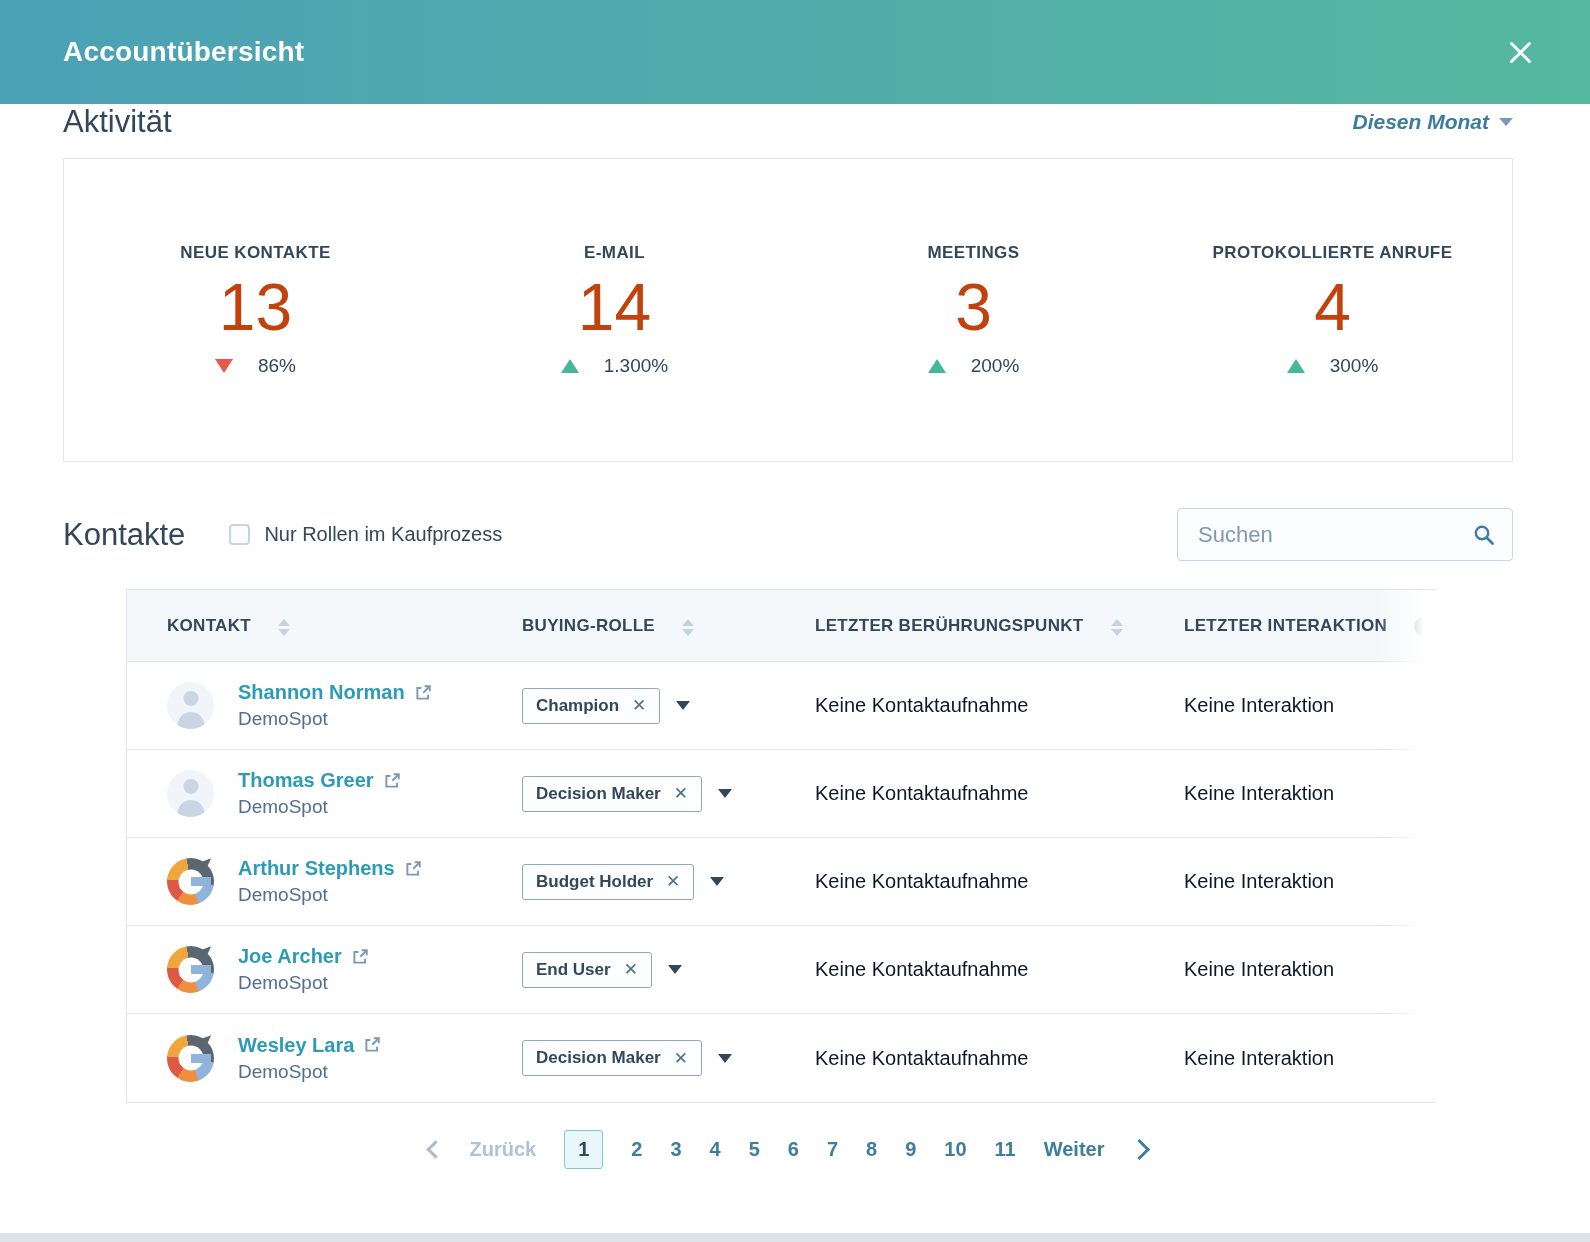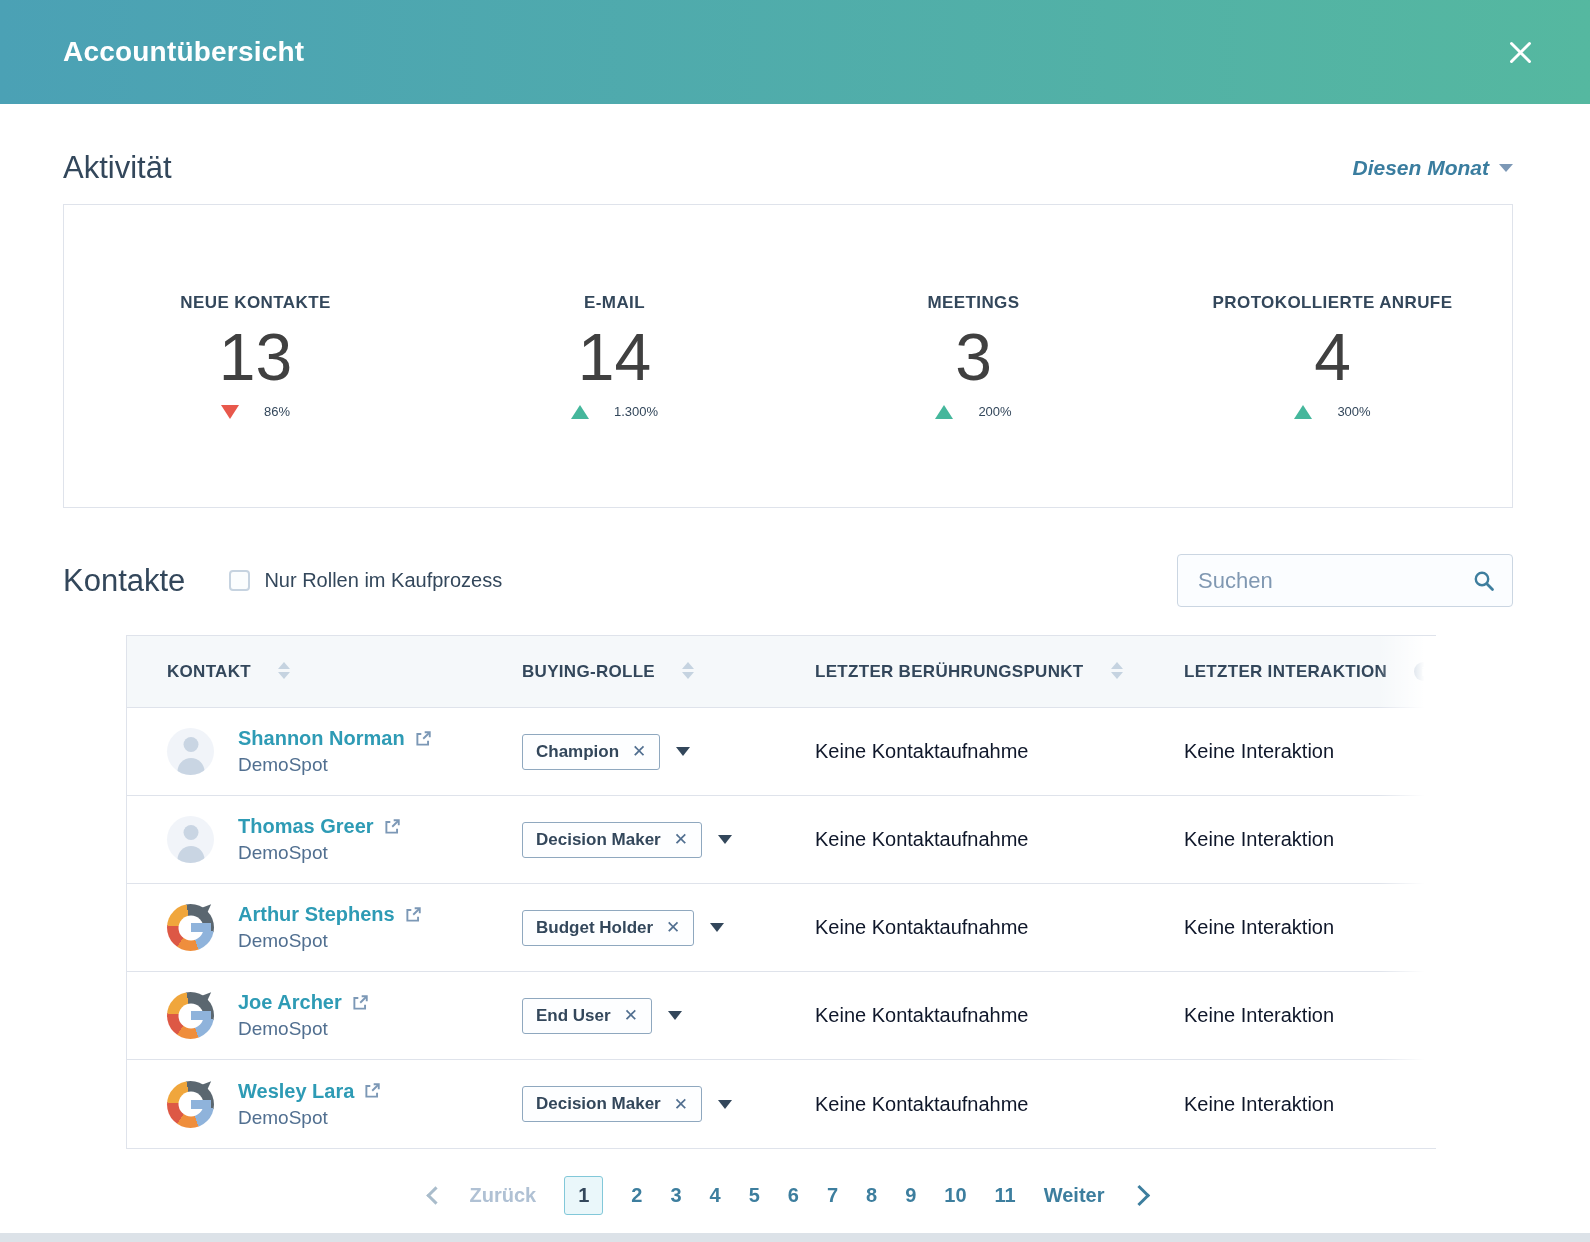--- a/index.html
+++ b/index.html
@@ -15,51 +15,51 @@
     height:104px;
     background:linear-gradient(90deg,#4ba1b5 0%,#55b8a0 100%);
     display:flex; align-items:center;
     padding:0 52px 0 63px;
   }
   .modal-title { color:#fff; font-size:28px; font-weight:700; letter-spacing:.2px; }
   .close-btn { margin-left:auto; background:none; border:none; cursor:pointer; display:flex; padding:4px; }
 
   
   .section { padding:0 77px 0 63px; }
-  .activity-head { margin-top:46px; display:flex; align-items:center; }
+  .activity-head { display:flex; align-items:center; }
   .h2 { font-size:31px; font-weight:400; color:#33475b; }
   .period-select { margin-left:auto; display:flex; align-items:center; gap:10px;
     color:#3a7d9f; font-size:21px; font-weight:700; cursor:pointer;font-style:italic; }
   .caret-down { width:0; height:0; border-left:7px solid transparent; border-right:7px solid transparent; border-top:8px solid #7c98b6; }
 
   .stats-panel { margin-top:18px; border:1px solid #dfe3eb; height:304px; display:flex; align-items:center;padding-left:12px; }
   .stat { flex:1; display:flex; flex-direction:column; align-items:center; text-align:center; }
   .stat-label { font-size:17px; font-weight:700; letter-spacing:.4px; color:#33475b; }
-  .stat-value { font-size:66px; font-weight:300; color:#404040; margin:10px 0 12px; line-height:1.05; }
-  .stat-delta { display:flex; align-items:center; gap:25px; font-size:13px; color:#33475b; }
+  .stat-value { font-size:66px; font-weight:300; color:#c2410c; margin:10px 0 12px; line-height:1.05; }
+  .stat-delta { display:flex; align-items:center; gap:25px; font-size:19px; color:#33475b; }
   .tri { width:0; height:0; }
   .tri.up   { border-left:9px solid transparent; border-right:9px solid transparent; border-bottom:14px solid #45b79c; }
   .tri.down { border-left:9px solid transparent; border-right:9px solid transparent; border-top:14px solid #e8584c; }
 
   
   .contacts-head { margin-top:46px; display:flex; align-items:center; }
   .checkbox-group { display:flex; align-items:center; margin-left:44px; cursor:pointer; }
   .checkbox { width:21px; height:21px; border:2px solid #c6d3e0; border-radius:4px; background:#fbfdfe; }
   .checkbox-label { margin-left:14px; font-size:20px; color:#33475b; }
   .search-box { margin-left:auto; width:336px; height:53px; border:1px solid #cbd6e2; border-radius:4px;
     background:#fbfdff; display:flex; align-items:center; padding:0 16px 0 20px; }
   .search-box input { flex:1; border:none; outline:none; background:transparent;
     font-family:"Liberation Sans",sans-serif; font-size:22px; color:#33475b; min-width:0; }
   .search-box input::placeholder { color:#8098b2; }
 
   
   .table-wrap { margin:28px 77px 0 63px; border:1px solid #dfe3eb; border-right:none; position:relative; overflow:hidden; }
   .tgrid { display:grid; grid-template-columns:395px 293px 369px 318px 1fr; align-items:center; }
   .thead { background:#f5f8fa; height:72px; border-bottom:1px solid #dfe3eb; }
-  .th { display:flex; align-items:flex-start; gap:27px; font-size:17px; font-weight:700; letter-spacing:.3px; color:#33475b; white-space:nowrap; }
+  .th { display:flex; align-items:flex-end; gap:27px; font-size:17px; font-weight:700; letter-spacing:.3px; color:#33475b; white-space:nowrap; }
   .th:first-child { padding-left:40px; }
   .sort { display:flex; flex-direction:column; gap:3px; cursor:pointer; }
   .sort i { display:block; width:0; height:0; }
   .sort .s-up   { border-left:6px solid transparent; border-right:6px solid transparent; border-bottom:7px solid #c5d3e0; }
   .sort .s-down { border-left:6px solid transparent; border-right:6px solid transparent; border-top:7px solid #c5d3e0; }
   .info-icon { width:19px; height:19px; border-radius:50%; background:#7c98b6; color:#fff;
     font-size:13px; font-weight:700; line-height:19px; text-align:center; font-style:normal; }
 
   .row { height:88px; border-bottom:1px solid #dfe3eb; }
   .row:last-child { border-bottom:none; }

